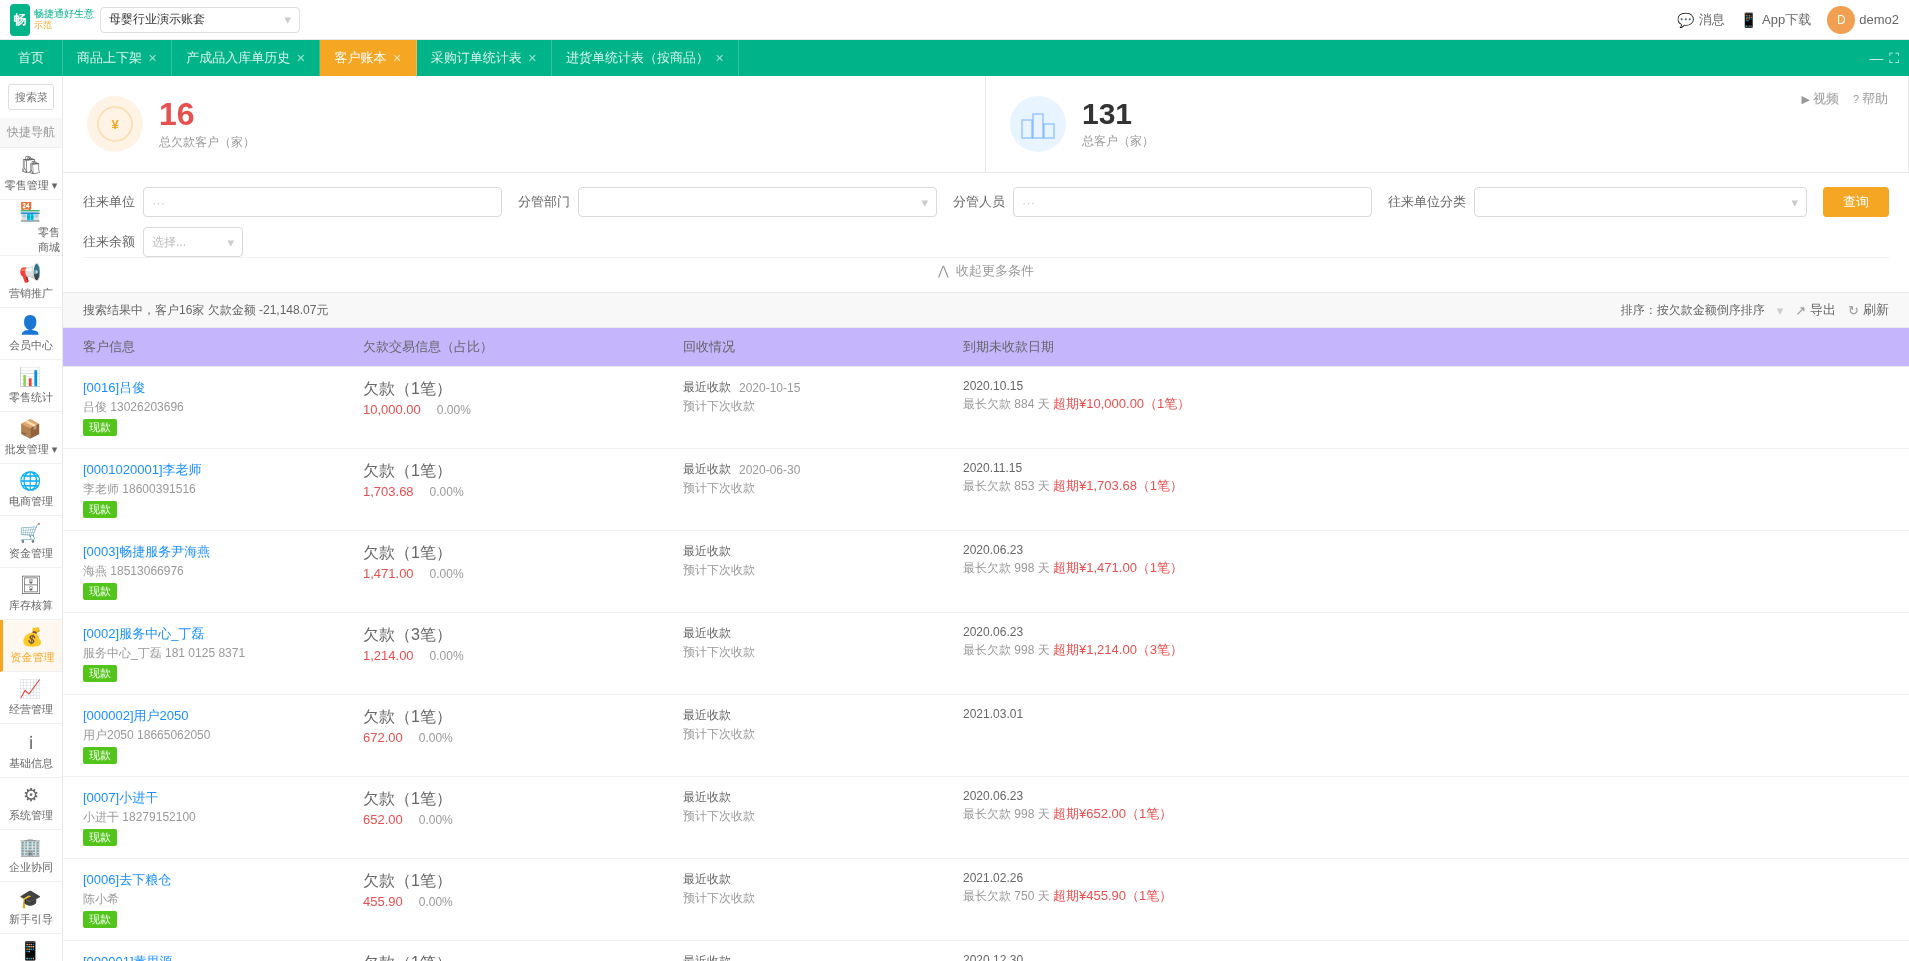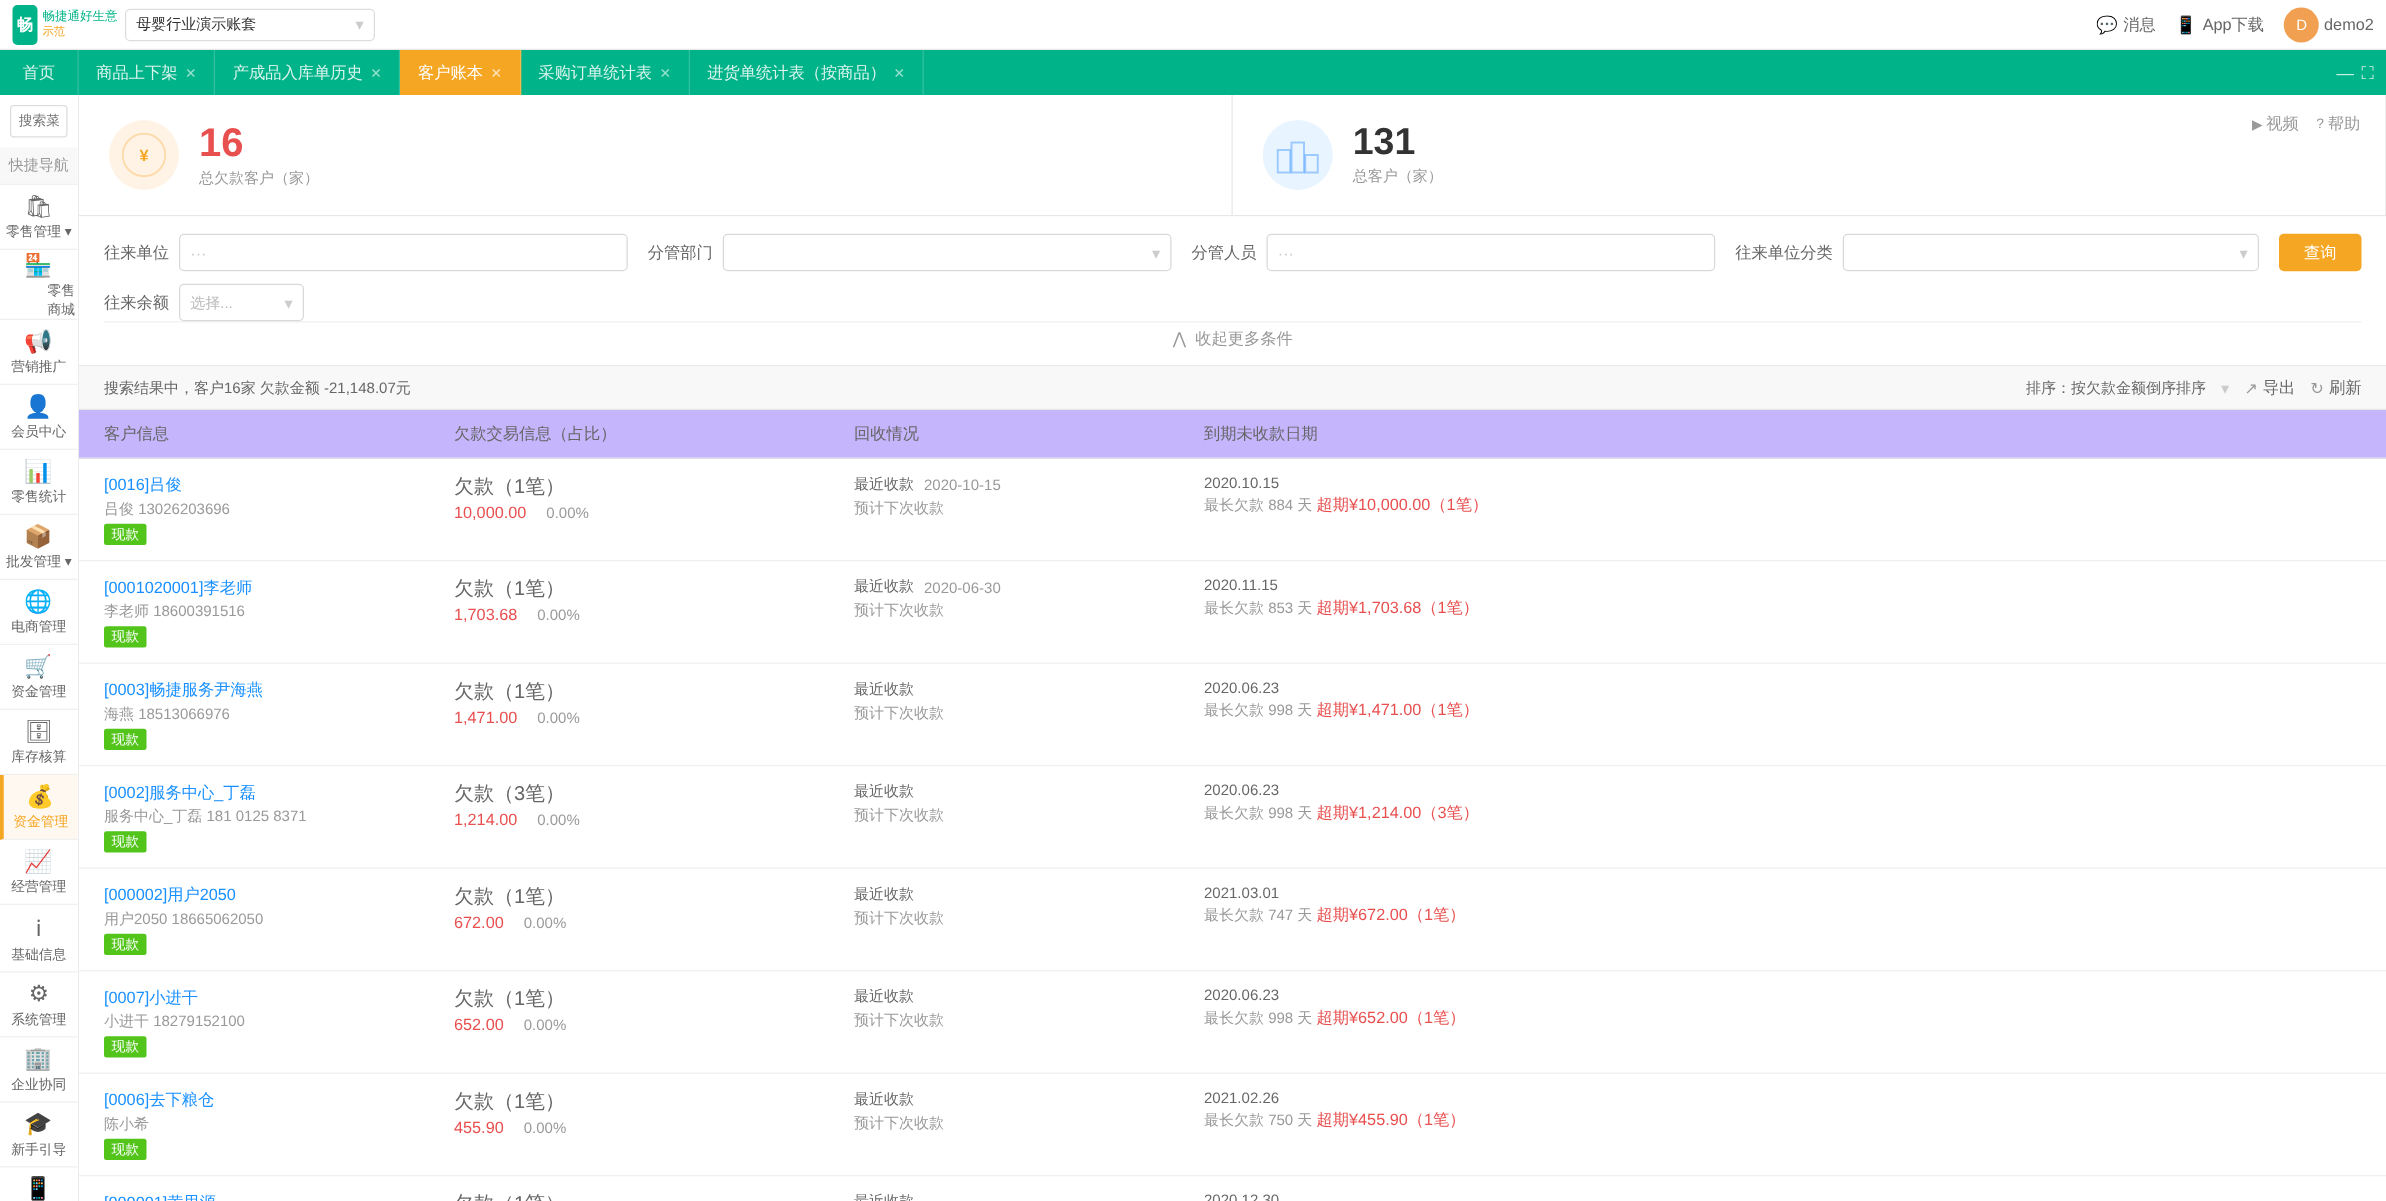--- a/index.html
+++ b/index.html
@@ -661,21 +661,20 @@
           </div>
         </div>
         <div class="col-recovery">
           <div style="display:flex;gap:8px;align-items:center;">
             <span class="recovery-label">最近收款</span>
           </div>
           <div class="recovery-next">预计下次收款</div>
         </div>
         <div class="col-due">
           <div class="due-date">2021.03.01</div>
-          <div class="due-overdue">最长欠款 747 天 <a class="due-link">超期¥672.00（1笔）</a></div>
         </div>
       </div>
 
       <div class="table-row">
         <div class="col-client">
           <div><a class="client-name">[0007]小进干</a></div>
           <div class="client-phone">小进干 18279152100</div>
           <span class="client-tag">现款</span>
         </div>
         <div class="col-debt">

